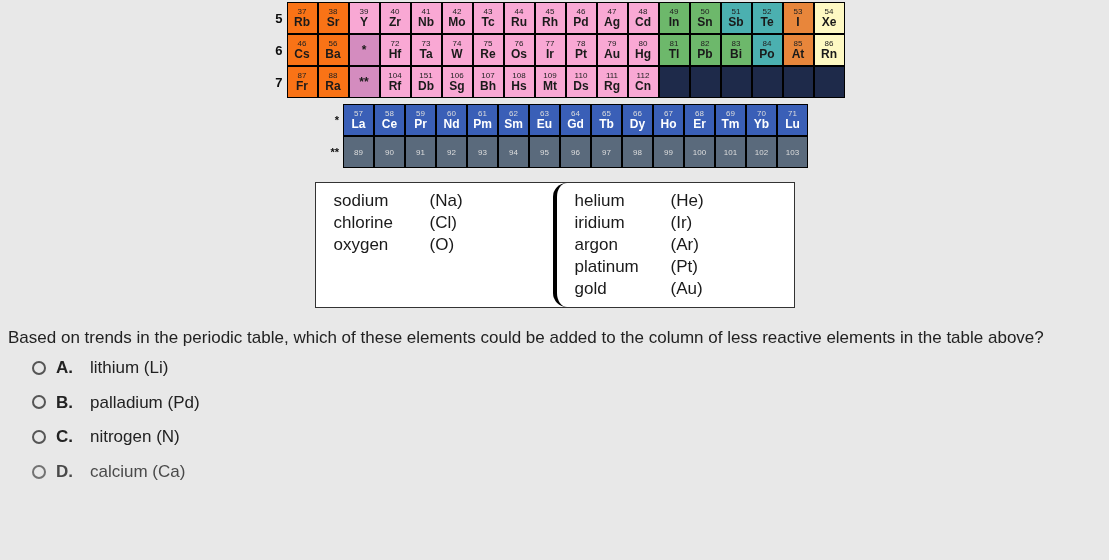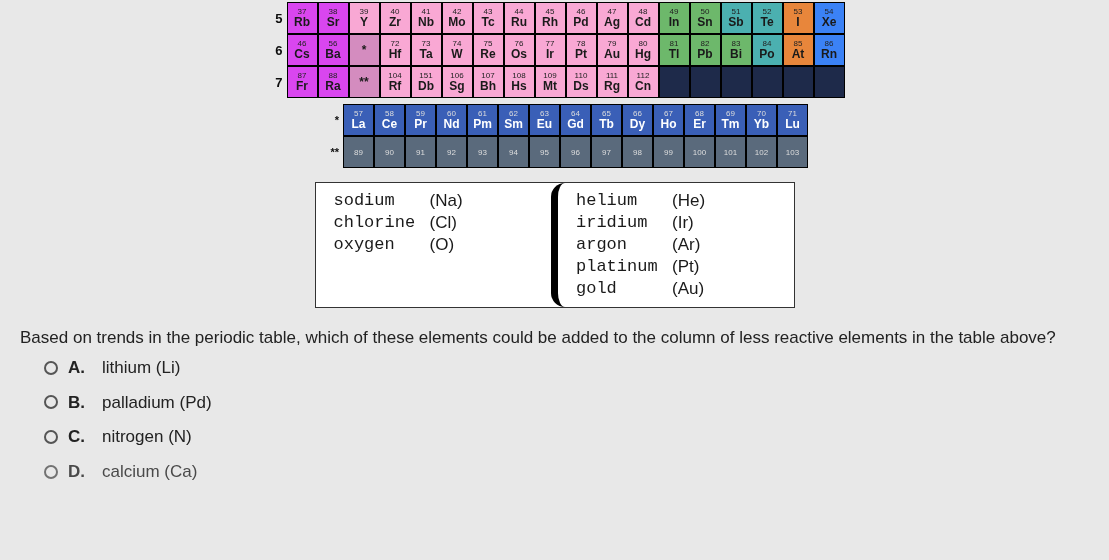--- a/index.html
+++ b/index.html
@@ -41,26 +41,26 @@
     flex-direction: column;
     align-items: center;
     justify-content: center;
     font-size: 12px;
     line-height: 1;
     padding: 1px 0;
     position: relative;
   }
   .cell .num { font-size: 8px; color: #222; line-height: 9px; }
   .cell .sym { font-size: 12px; font-weight: bold; line-height: 13px; }
-  .c-lblue { background: #d946ef; }
+  .c-lblue { background: #f97316; }
   .c-yellow { background: #f9a8d4; }
   .c-green { background: #6db86b; }
   .c-cyan { background: #4bb0b0; }
   .c-orange { background: #e8863b; }
-  .c-red { background: #3b82f6; }
+  .c-red { background: #fef9c3; }
   .c-pink { background: #d48cbf; }
   .c-blue { background: #3a5fb7; color: #fff; }
   .c-dark { background: #1e2a4a; color: #fff; }
   .c-grey { background: #5a6a7c; color: #fff; }
   .c-grey .num, .c-dark .num, .c-blue .num { color: #ddd; }
 
   .fblock { margin-top: 6px; }
   .fblock .period-label { width: 42px; font-size: 11px; }
 
   .element-table {
@@ -71,27 +71,27 @@
     font-size: 17px;
     width: 480px;
   }
   .element-table .col {
     flex: 1;
     padding: 8px 18px;
     display: flex;
     flex-direction: column;
     gap: 2px;
   }
-  .element-table .col.right { border-left: 7px solid #000000; border-radius: 14px; }
+  .element-table .col.right { border-left: 4px solid #000000; border-radius: 14px; }
   .element-table .row { display: flex; gap: 6px; }
-  .element-table .ename { width: 90px; font-family: Liberation Mono, monospace; }
+  .element-table .ename { width: 90px; }
   .element-table .esym { }
 
   .question-area {
-    padding: 18px 10px 10px 20px;
+    padding: 18px 10px 10px 8px;
     font-size: 17px;
     line-height: 1.4;
     color: #222;
   }
   .answers {
     padding: 6px 0 0 24px;
     display: flex;
     flex-direction: column;
     gap: 11px;
   }

